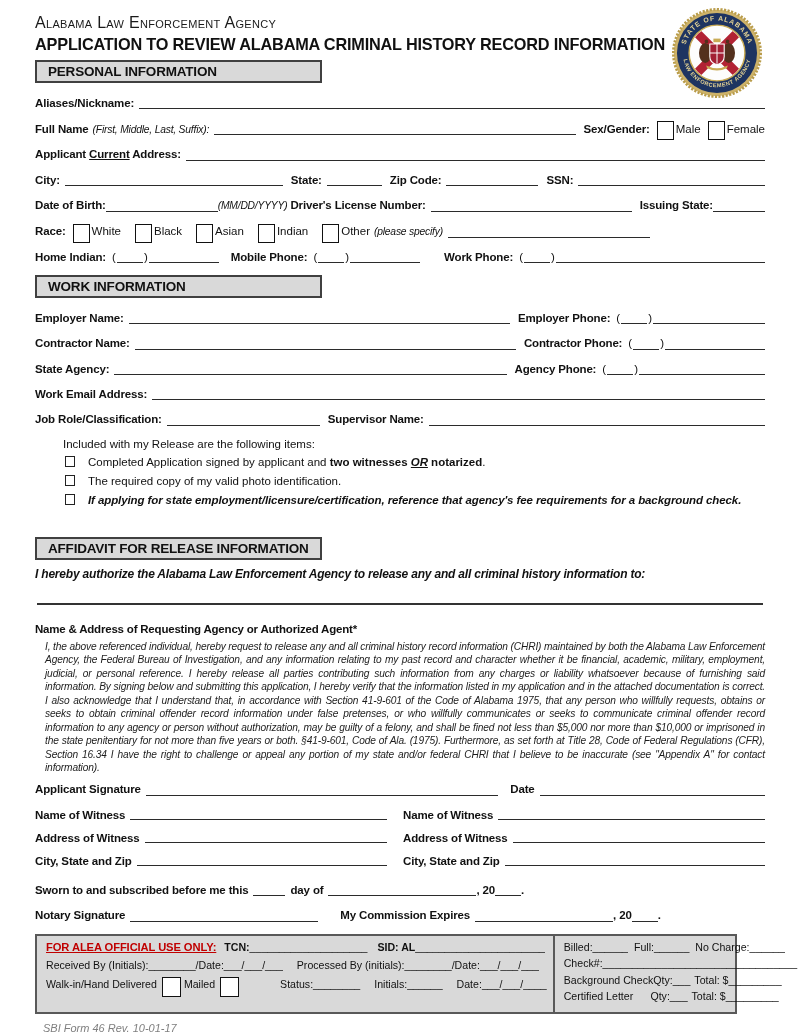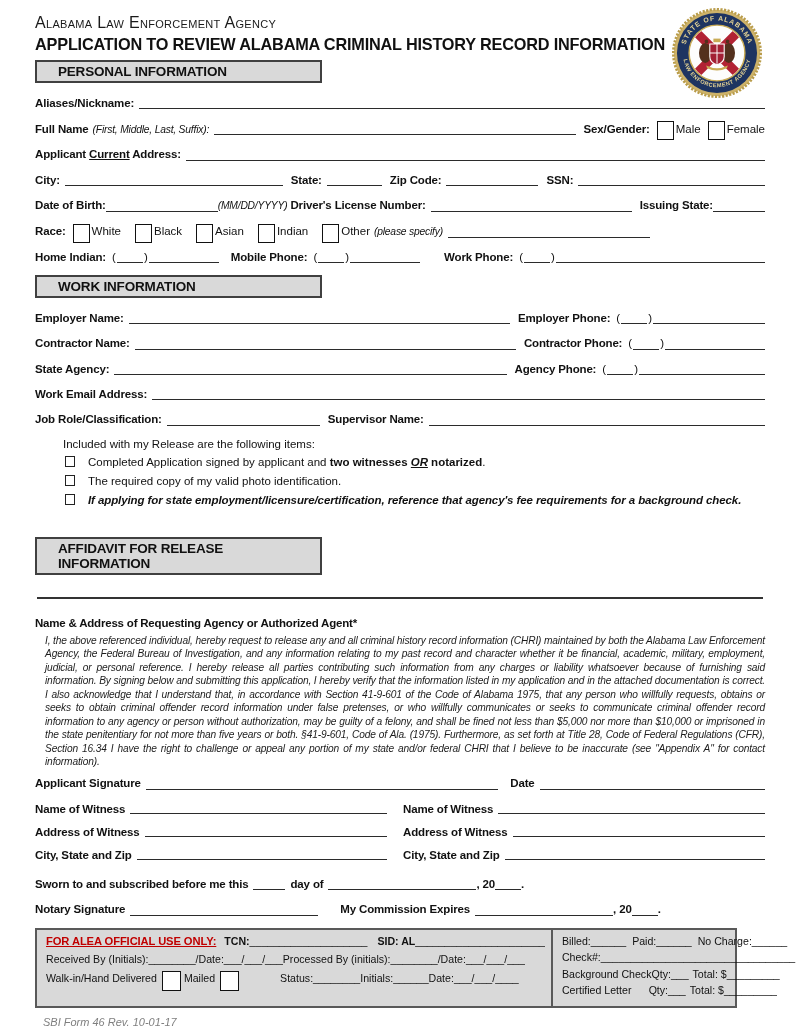--- a/index.html
+++ b/index.html
@@ -9,21 +9,21 @@
     padding: 14px 35px 0 35px; background: #fff;
     font-family: "Liberation Sans", sans-serif;
     font-size: 11.5px; color: #111; overflow: hidden;
   }
   .agency { font-size: 16px; font-variant: small-caps; letter-spacing: .3px; color: #1a1a1a; }
   .title { font-size: 16.3px; font-weight: 700; margin-top: 3px; letter-spacing: -.2px; }
   .seal { position: absolute; top: 8px; right: 38px; }
 
   .sec-box {
     width: 287px; background: #d9d9d9; border: 2px solid #404040;
-    font-weight: 700; font-size: 13.5px; padding: 2px 21px; margin-top: 6px;
+    font-weight: 700; font-size: 13.5px; padding: 2px 11px; margin-top: 6px;
     letter-spacing: -.2px;
   }
   .rows { margin-top: 13px; }
   .row { display: flex; align-items: flex-end; margin-bottom: 11px; line-height: 1.25; white-space: nowrap; }
   .lb { font-weight: 700; letter-spacing: -.15px; }
   .hint { font-style: italic; font-size: 10.3px; letter-spacing: -.2px; }
   .ml { margin-left: 8px; }
   .ml2 { margin-left: 12px; }
   .fill { border-bottom: 1.5px solid #2b2b2b; height: 12px; flex: 1 1 30px; margin: 0 0 1px 5px; }
   .fx { flex: 0 0 auto; }
@@ -64,21 +64,21 @@
   .off-row { display: flex; align-items: center; margin-bottom: 6px; white-space: nowrap; }
   .off-row:last-child { margin-bottom: 0; }
   .red-title { color: #c00000; font-weight: 700; text-decoration: underline; font-size: 11.2px; letter-spacing: -.1px; }
   .ob { font-weight: 700; }
   .cb2 {
     display: inline-block; width: 19px; height: 20px; border: 1.7px solid #111;
     background: #fff; margin: 0 3px -5px 5px;
   }
   .off-right .off-row { margin-bottom: 4.5px; }
   .colname { display: inline-block; width: 93px; }
-  .gap1 { } .gap2 { margin-left: 20px; }
+  .gap1 { margin-left: 14px; } .gap2 { margin-left: 20px; }
   .footer { font-style: italic; color: #7f7f7f; font-size: 11px; margin: 8px 0 0 8px; }
 </style>
 </head>
 <body>
 
 <div class="page">
 
   <svg class="seal" width="90" height="90" viewBox="0 0 100 100">
     <circle cx="50" cy="50" r="48" fill="#cdb269"></circle>
     <circle cx="50" cy="50" r="48.5" fill="none" stroke="#b99c4a" stroke-width="3" stroke-dasharray="2.4 1.6"></circle>
@@ -252,20 +252,21 @@
       <span>The required copy of my valid photo identification.</span>
     </div>
     <div class="chk-item">
       <span class="cbs"></span>
       <span class="bi">If applying for state employment/licensure/certification, reference that agency's fee requirements for a background check.</span>
     </div>
   </div>
 
   <div class="aff-sec">
     <div class="sec-box" style="margin-top:0">AFFIDAVIT FOR RELEASE INFORMATION</div>
+    <div class="auth-line">I hereby authorize the Alabama Law Enforcement Agency to release any and all criminal history information to:</div>
     <div class="agency-fill"></div>
     <div class="agency-label">Name &amp; Address of Requesting Agency or Authorized Agent*</div>
     <p class="aff-body">I, the above referenced individual, hereby request to release any and all criminal history record information (CHRI) maintained by both the Alabama Law Enforcement Agency, the Federal Bureau of Investigation, and any information relating to my past record and character whether it be financial, academic, military, employment, judicial, or personal reference. I hereby release all parties contributing such information from any charges or liability whatsoever because of furnishing said information. By signing below and submitting this application, I hereby verify that the information listed in my application and in the attached documentation is correct. I also acknowledge that I understand that, in accordance with Section 41-9-601 of the Code of Alabama 1975, that any person who willfully requests, obtains or seeks to obtain criminal offender record information under false pretenses, or who willfully communicates or seeks to communicate criminal offender record information to any agency or person without authorization, may be guilty of a felony, and shall be fined  not less than $5,000 nor more than $10,000 or imprisoned in the state penitentiary for not more than five years or both. §41-9-601, Code of Ala. (1975).  Furthermore, as set forth at Title 28, Code of Federal Regulations (CFR), Section 16.34 I have the right to challenge or appeal any portion of my state and/or federal CHRI that I believe to be inaccurate (see "Appendix A" for contact information).</p>
 
     <div class="row">
       <span class="lb">Applicant Signature</span>
       <span class="fill" style="flex-grow:1.65"></span>
       <span class="lb ml2">Date</span>
       <span class="fill"></span>
     </div>
@@ -351,21 +352,21 @@
         <span class="gap1">Initials:</span>
         <span>______</span>
         <span class="gap1">Date:</span>
         <span>___/___/____</span>
       </div>
     </div>
     <div class="off-right">
       <div class="off-row">
         <span>Billed:</span>
         <span>______</span>
-        <span style="margin-left:6px">Paid:</span>
+        <span style="margin-left:6px">Full:</span>
         <span>______</span>
         <span style="margin-left:6px">No Charge:</span>
         <span>______</span>
       </div>
       <div class="off-row">
         <span>Check#:</span>
         <span>_________________________________</span>
       </div>
       <div class="off-row">
         <span class="colname">Background Check</span>

